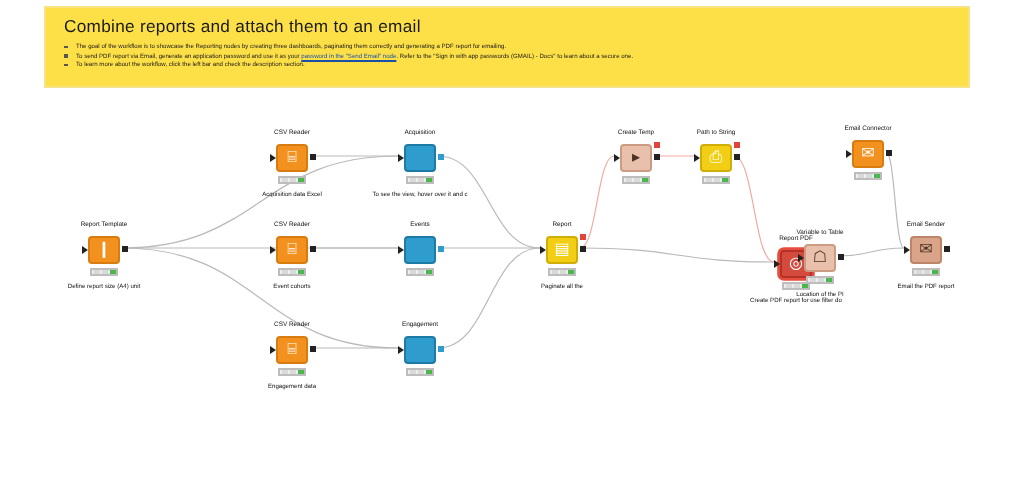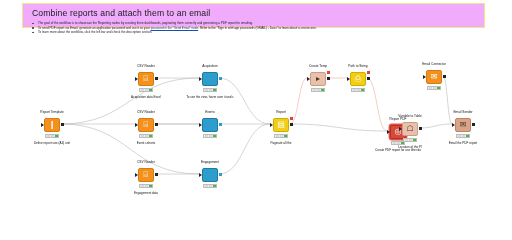--- a/index.html
+++ b/index.html
@@ -6,22 +6,22 @@
   body{
     width:512px;height:207px;overflow:hidden;
     background:#ffffff;
     font-family:"Liberation Sans", sans-serif;
     position:relative;
   }
   #canvas{position:absolute;left:0;top:0;width:512px;height:207px;}
 
   
   .annotation{
-    position:absolute;left:22px;top:3px;width:463px;height:25px;
-    background:#f0abfc;border:1.6px solid #f6e384;box-sizing:border-box;
+    position:absolute;left:22px;top:3px;width:463px;height:41px;
+    background:#fde047;border:1.6px solid #f6e384;box-sizing:border-box;
     padding:3px 8px 0 8px;
   }
   .ann-title{
     font-size:8.6px;color:#1a1a1a;letter-spacing:.15px;
     line-height:11px;margin:1px 0 2px 1px;white-space:nowrap;
   }
   .ann-list{margin:0;padding:0;list-style:none;}
   .ann-list li{
     position:relative;padding-left:7px;
     font-size:3.05px;line-height:4.6px;color:#1b1b1b;white-space:nowrap;

